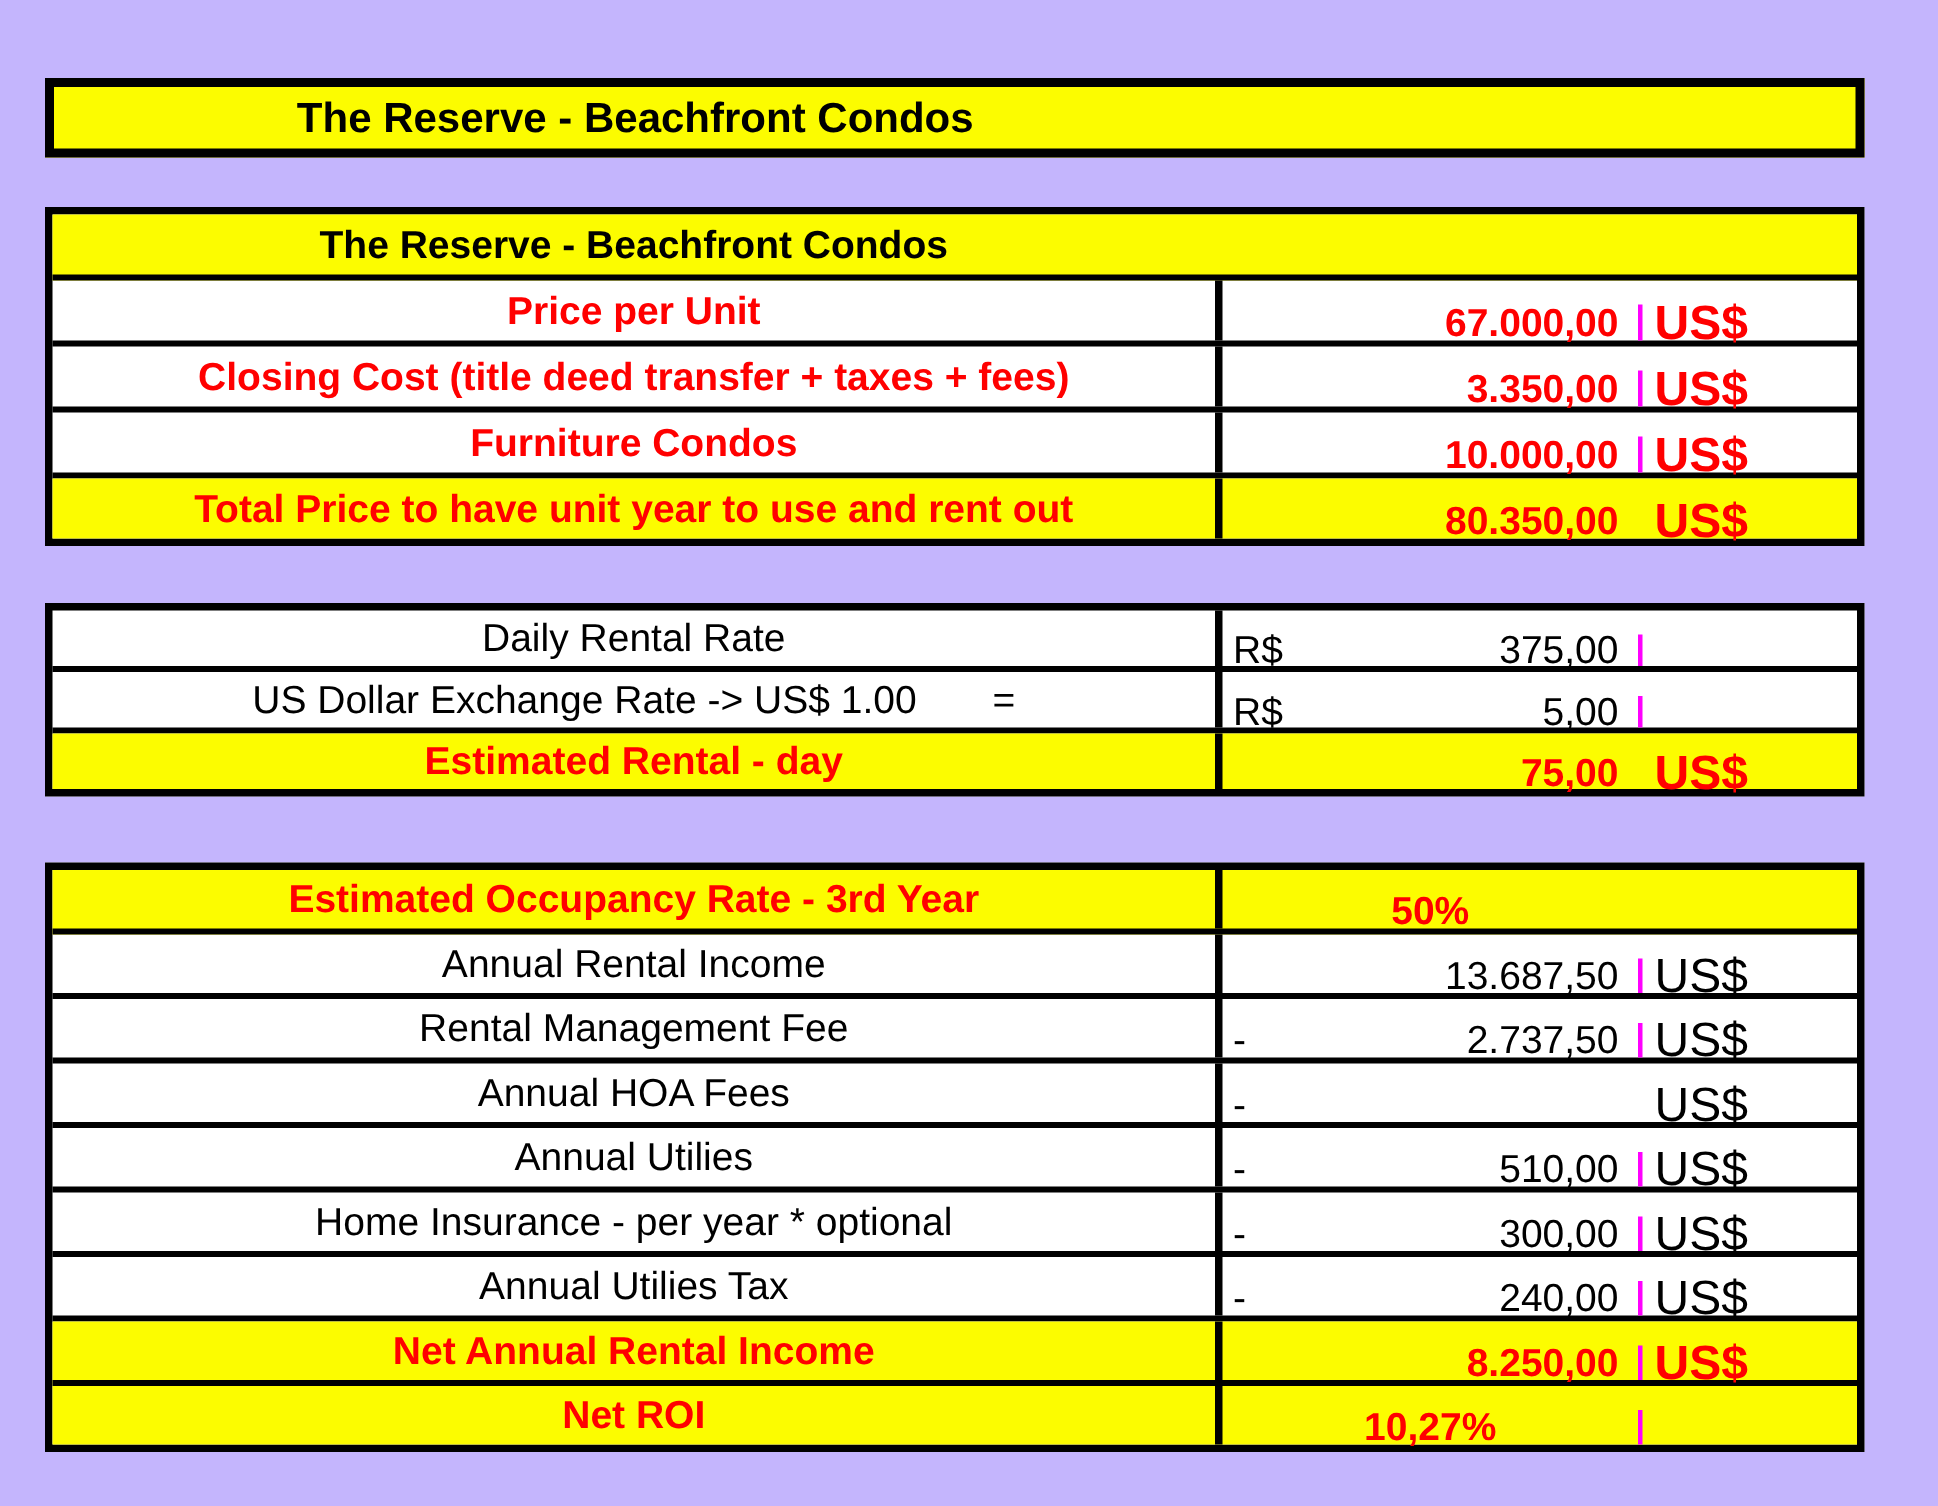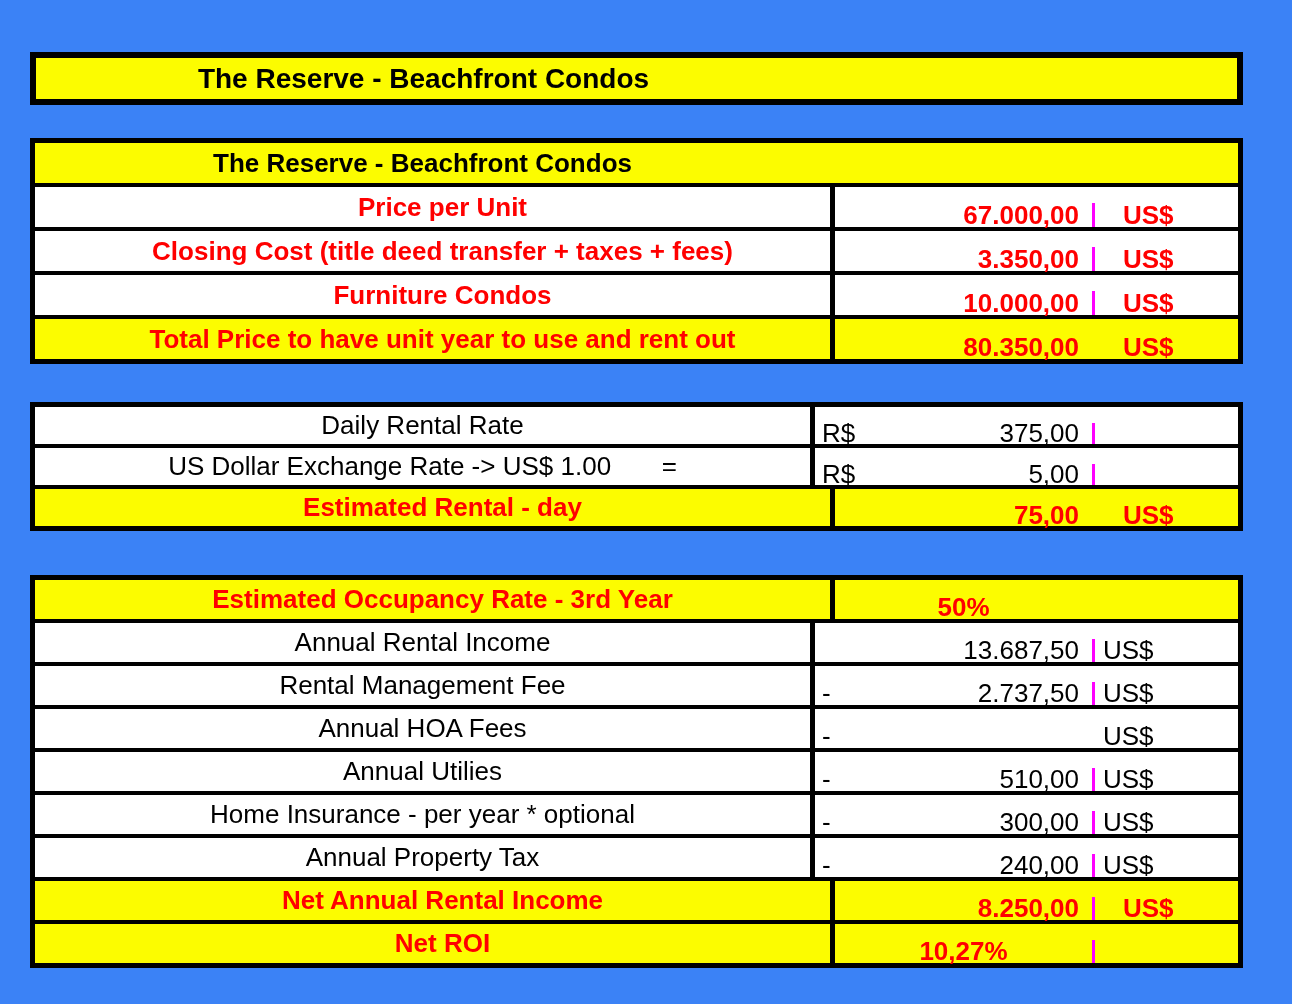--- a/index.html
+++ b/index.html
@@ -1,17 +1,17 @@
 <!DOCTYPE html>
 <html><head>
 <meta charset="utf-8">
 <style>
   html,body{margin:0;padding:0;background:#ffffff;}
   .canvas{
-    position:relative;width:1292px;height:1004px;background:#3b82f6;overflow:hidden;
+    position:relative;width:1292px;height:1004px;background:#c4b5fd;overflow:hidden;
     font-family:"Liberation Sans","DejaVu Sans",sans-serif;
   }
   
   .banner{
     position:absolute;left:30px;top:52px;width:1213px;height:53px;
     border:6px solid #000;background:#fcfc00;box-sizing:border-box;
   }
   .banner .blbl{
     position:absolute;left:0;top:0;bottom:0;width:775px;
     display:flex;align-items:center;justify-content:center;
@@ -45,29 +45,29 @@
     display:flex;align-items:center;justify-content:flex-end;
     padding-right:13px;box-sizing:border-box;
     border-right:3px solid transparent;
     font-size:26px;color:#000;white-space:pre;
   }
   .row.mag .numz{border-right-color:#ff00ff;}
   .row.vcenter .numz{justify-content:center;padding-right:0;}
   .curz{
     position:absolute;left:288px;top:0;bottom:0;
     display:flex;align-items:center;
-    font-size:26px;color:#000;white-space:pre;
+    font-size:32px;color:#000;white-space:pre;
   }
   .prefix{
     position:absolute;left:7px;top:0;bottom:0;
     display:flex;align-items:center;
     font-size:26px;color:#000;white-space:pre;
   }
   
-  .redb{color:#ff0000 !important;font-weight:700;padding-left:20px;}
+  .redb{color:#ff0000 !important;font-weight:700;}
   .blkb{color:#000 !important;font-weight:700;}
 </style>
 </head>
 <body>
 
 <div class="canvas">
 
   <div class="banner">
     <div class="blbl">The Reserve - Beachfront Condos</div>
   </div>
@@ -169,21 +169,21 @@
     </div>
     <div class="row split mag">
       <div class="lbl">Home Insurance - per year * optional</div>
       <div class="val">
         <div class="prefix">-</div>
         <div class="numz">300,00</div>
         <div class="curz">US$</div>
       </div>
     </div>
     <div class="row split mag">
-      <div class="lbl">Annual Property Tax</div>
+      <div class="lbl">Annual Utilies Tax</div>
       <div class="val">
         <div class="prefix">-</div>
         <div class="numz">240,00</div>
         <div class="curz">US$</div>
       </div>
     </div>
     <div class="row yellow split mag">
       <div class="lbl redb">Net Annual Rental Income</div>
       <div class="val">
         <div class="numz redb">8.250,00</div>

